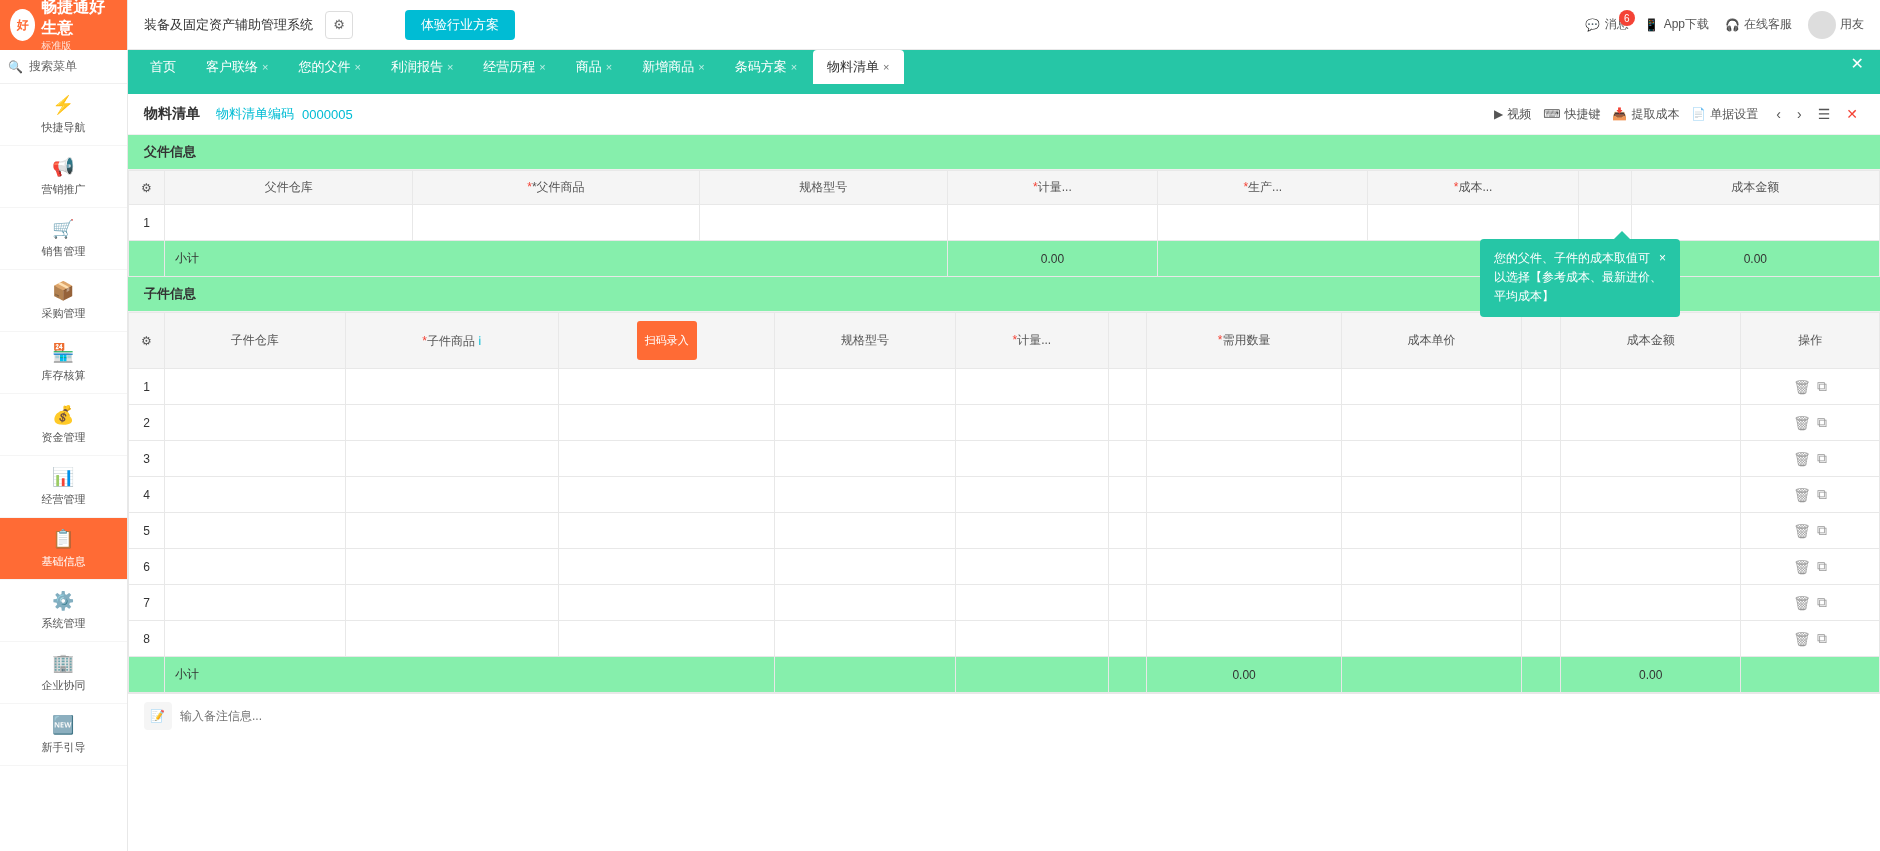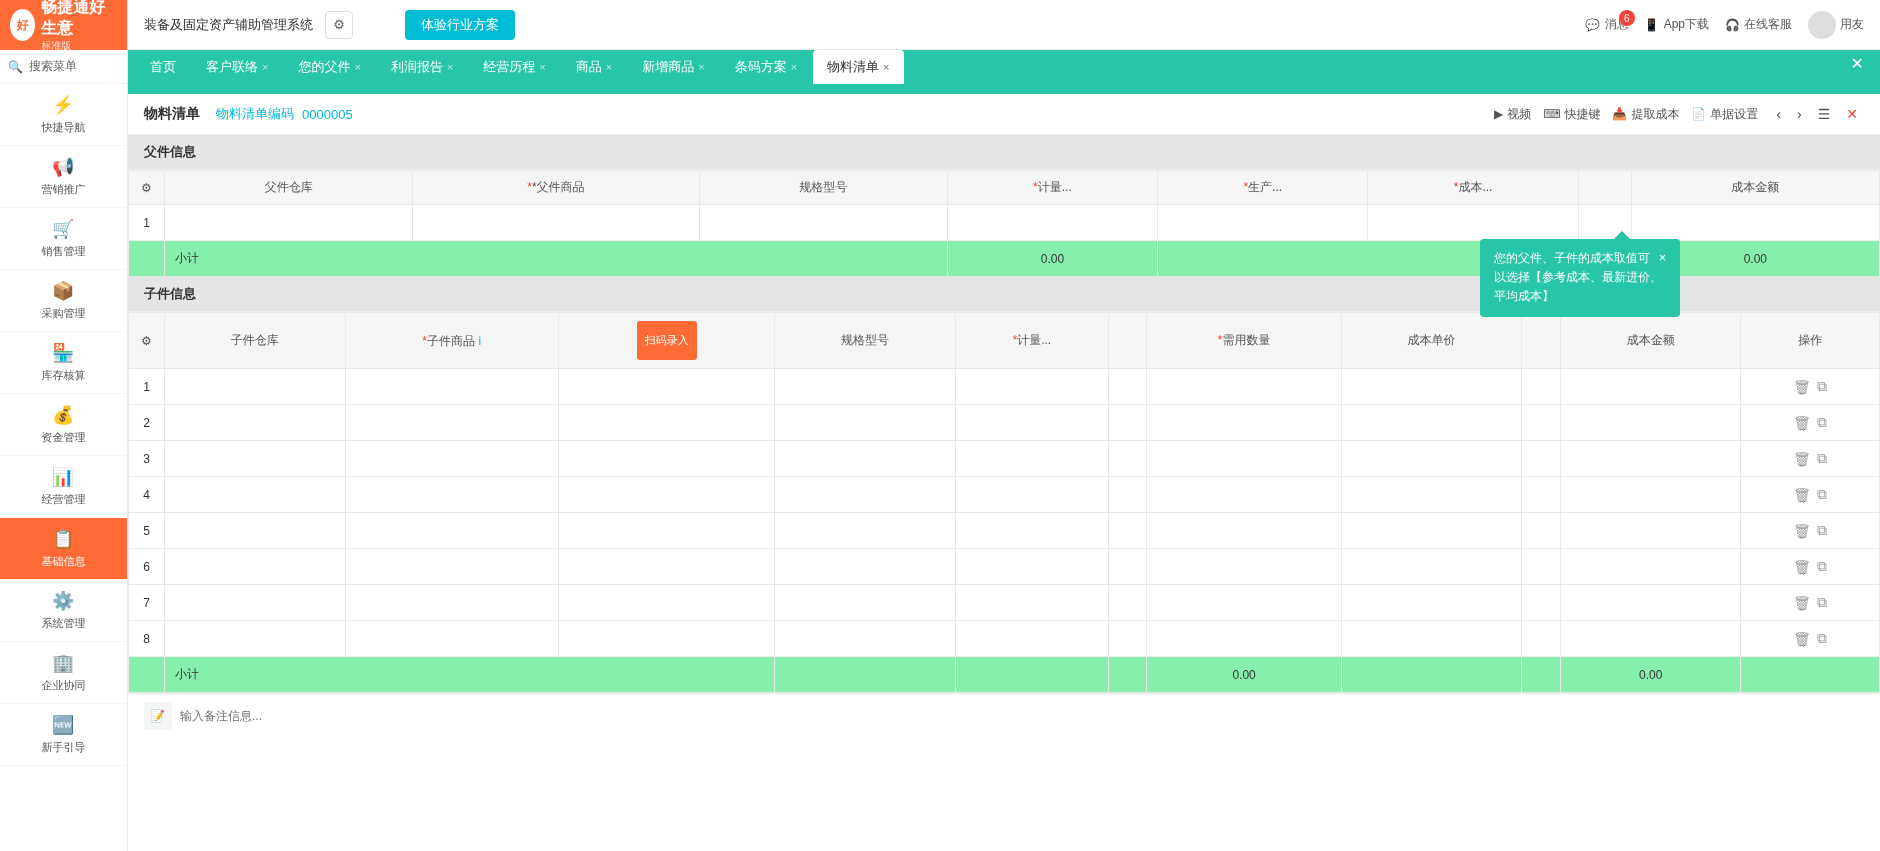--- a/index.html
+++ b/index.html
@@ -208,21 +208,21 @@
       cursor: pointer;
       color: #555;
     }
 
     
     .section-label {
       padding: 8px 16px;
       font-size: 13px;
       font-weight: bold;
       color: #333;
-      background: #e5e5e5;
+      background: #86efac;
       border-bottom: 1px solid #f0f0f0;
     }
 
     
     .data-table {
       width: 100%;
       border-collapse: collapse;
       font-size: 12px;
     }
     .data-table th {

